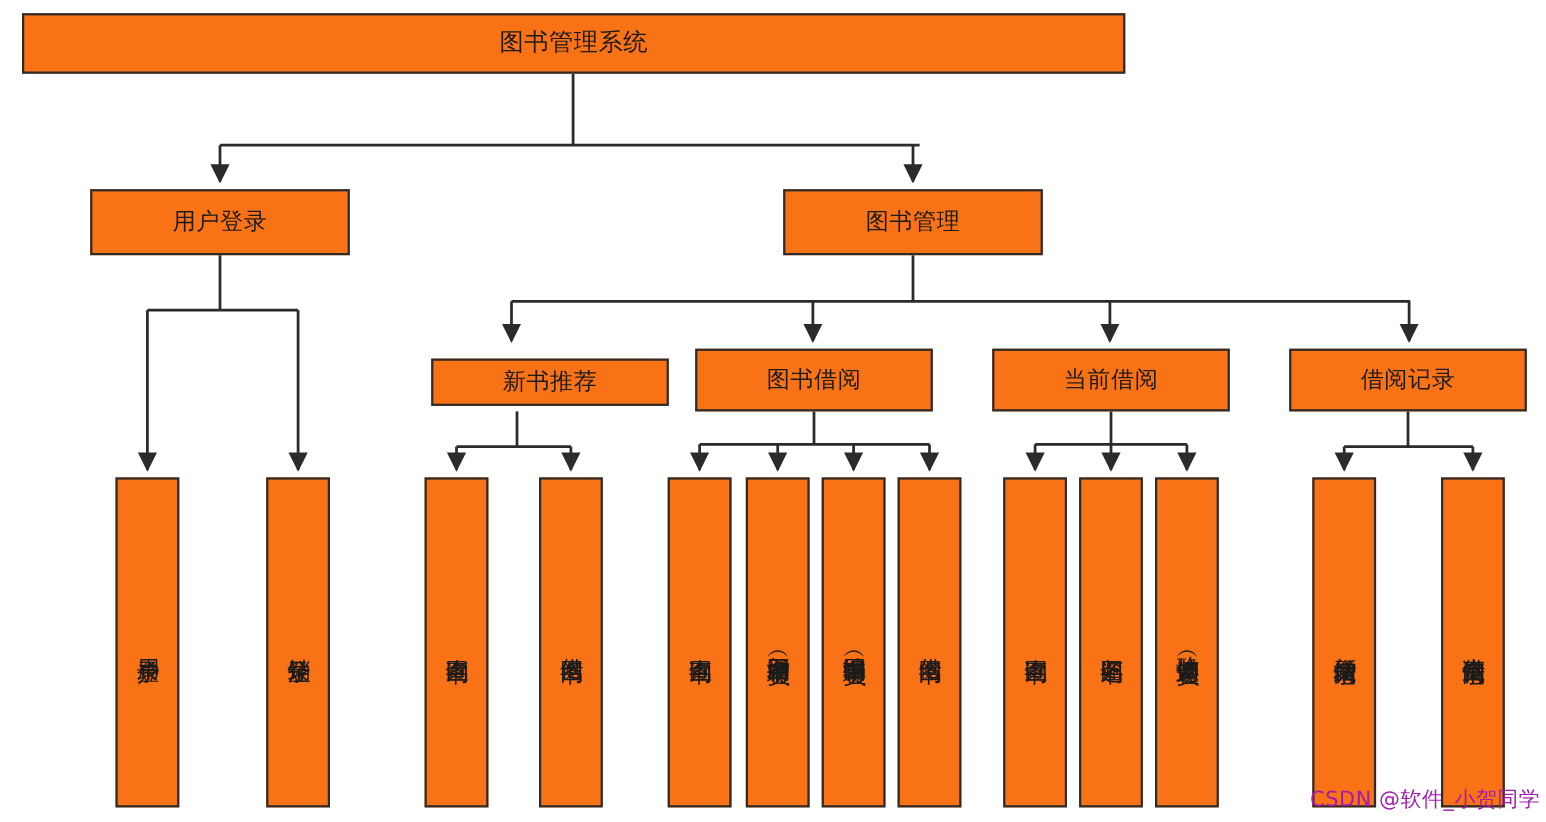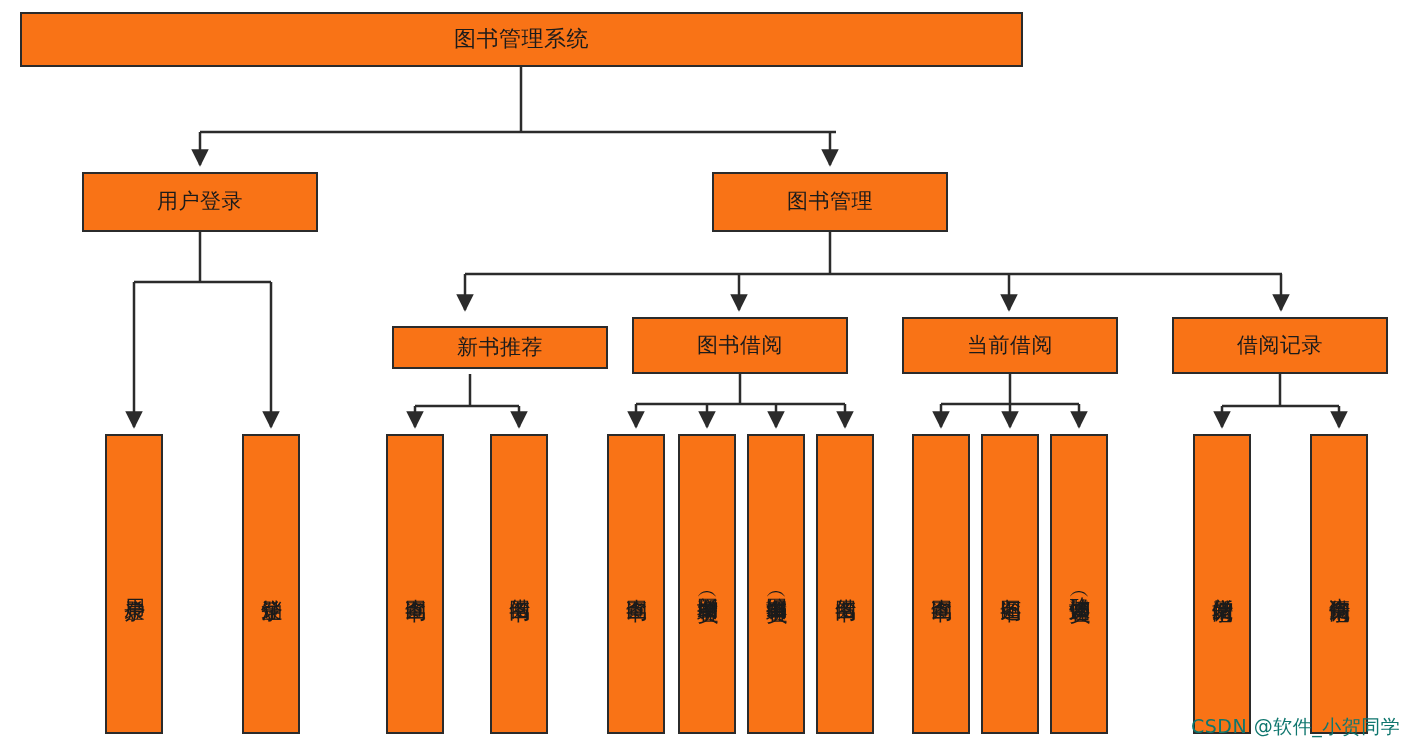--- a/index.html
+++ b/index.html
@@ -53,21 +53,21 @@
     writing-mode: vertical-rl;
     text-orientation: upright;
     font-size: 21px;
     line-height: 1.12;
     letter-spacing: 1px;
     white-space: nowrap;
     text-align: center;
   }
   .watermark {
     position: absolute;
-    color: #0f766e;
+    color: #a21caf;
     font-size: 19px;
     letter-spacing: 0.5px;
     white-space: nowrap;
     user-select: none;
   }
 </style>
 </head>
 <body>
 
 <div id="canvas">

